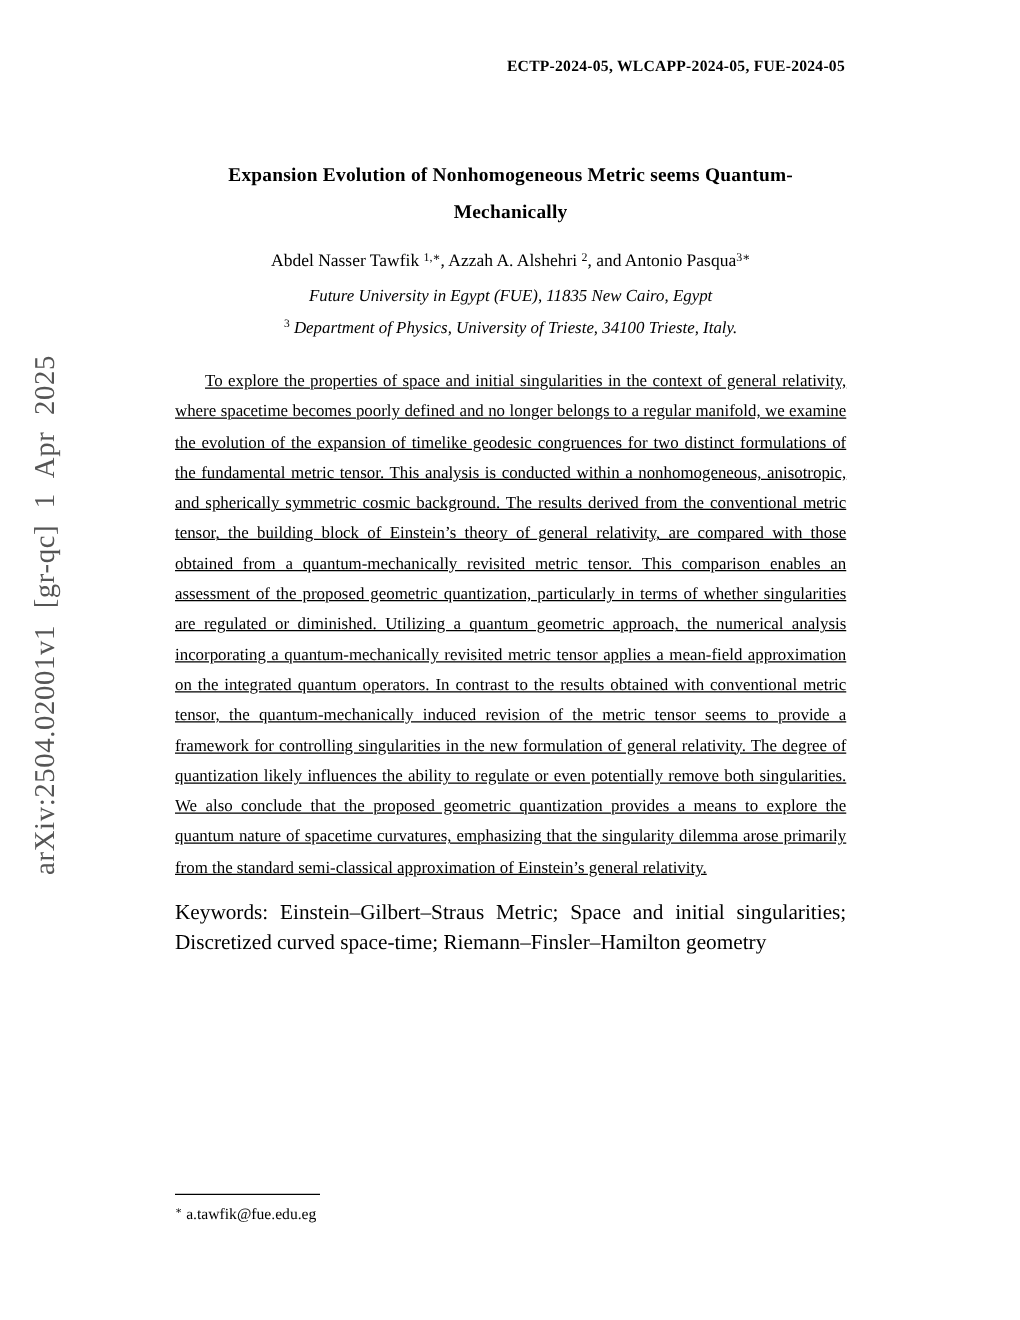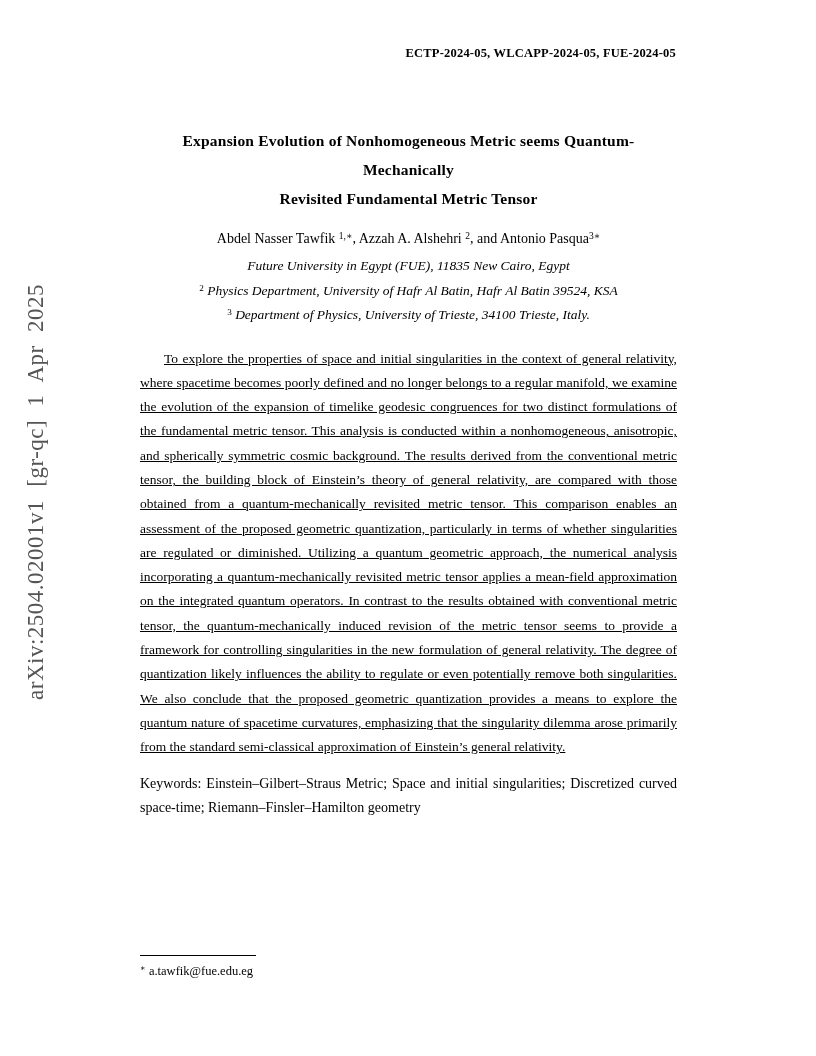--- a/index.html
+++ b/index.html
@@ -63,21 +63,21 @@
   .abstract {
     margin: 19px 0 0 0;
     font-size: 13.5px;
     line-height: 24.3px;
     text-align: justify;
     text-indent: 24px;
     text-decoration: underline;
   }
   .keywords {
     margin: 12px 0 0 0;
-    font-size: 14px;
+    font-size: 17px;
     line-height: 24.3px;
     text-align: justify;
   }
   .footnote-rule {
     position: absolute;
     left: 140px;
     top: 955px;
     width: 116px;
     height: 0;
     border-top: 1.4px solid #000000;
@@ -102,28 +102,26 @@
 <div class="page">
 
   <div class="report-ids">ECTP-2024-05, WLCAPP-2024-05, FUE-2024-05</div>
 
   <div class="arxiv-stamp" style="color: rgb(85, 85, 85);">arXiv:2504.02001v1 [gr-qc] 1 Apr 2025</div>
 
   <div class="content">
 
     <div class="title">
       <div>Expansion Evolution of Nonhomogeneous Metric seems Quantum-Mechanically</div>
-      <div>Revisited Fundamental Metric Tensor</div>
     </div>
 
     <p class="authors"><span>Abdel Nasser Tawfik </span><span class="sup">1,∗</span><span>, Azzah A. Alshehri </span><span class="sup">2</span><span>, and Antonio Pasqua</span><span class="sup">3∗</span></p>
 
     <div class="affiliations">
       <div>Future University in Egypt (FUE), 11835 New Cairo, Egypt</div>
-      <div><span class="sup">2</span> <span>Physics Department, University of Hafr Al Batin, Hafr Al Batin 39524, KSA</span></div>
       <div><span class="sup">3</span> <span>Department of Physics, University of Trieste, 34100 Trieste, Italy.</span></div>
     </div>
 
     <p class="abstract">To explore the properties of space and initial singularities in the context of general relativity, where spacetime becomes poorly defined and no longer belongs to a regular manifold, we examine the evolution of the expansion of timelike geodesic congruences for two distinct formulations of the fundamental metric tensor. This analysis is conducted within a nonhomogeneous, anisotropic, and spherically symmetric cosmic background. The results derived from the conventional metric tensor, the building block of Einstein’s theory of general relativity, are compared with those obtained from a quantum-mechanically revisited metric tensor. This comparison enables an assessment of the proposed geometric quantization, particularly in terms of whether singularities are regulated or diminished. Utilizing a quantum geometric approach, the numerical analysis incorporating a quantum-mechanically revisited metric tensor applies a mean-field approximation on the integrated quantum operators. In contrast to the results obtained with conventional metric tensor, the quantum-mechanically induced revision of the metric tensor seems to provide a framework for controlling singularities in the new formulation of general relativity. The degree of quantization likely influences the ability to regulate or even potentially remove both singularities. We also conclude that the proposed geometric quantization provides a means to explore the quantum nature of spacetime curvatures, emphasizing that the singularity dilemma arose primarily from the standard semi-classical approximation of Einstein’s general relativity.</p>
 
     <p class="keywords">Keywords: Einstein–Gilbert–Straus Metric; Space and initial singularities; Discretized curved space-time; Riemann–Finsler–Hamilton geometry</p>
 
   </div>
 
   <div class="footnote-rule"></div>

